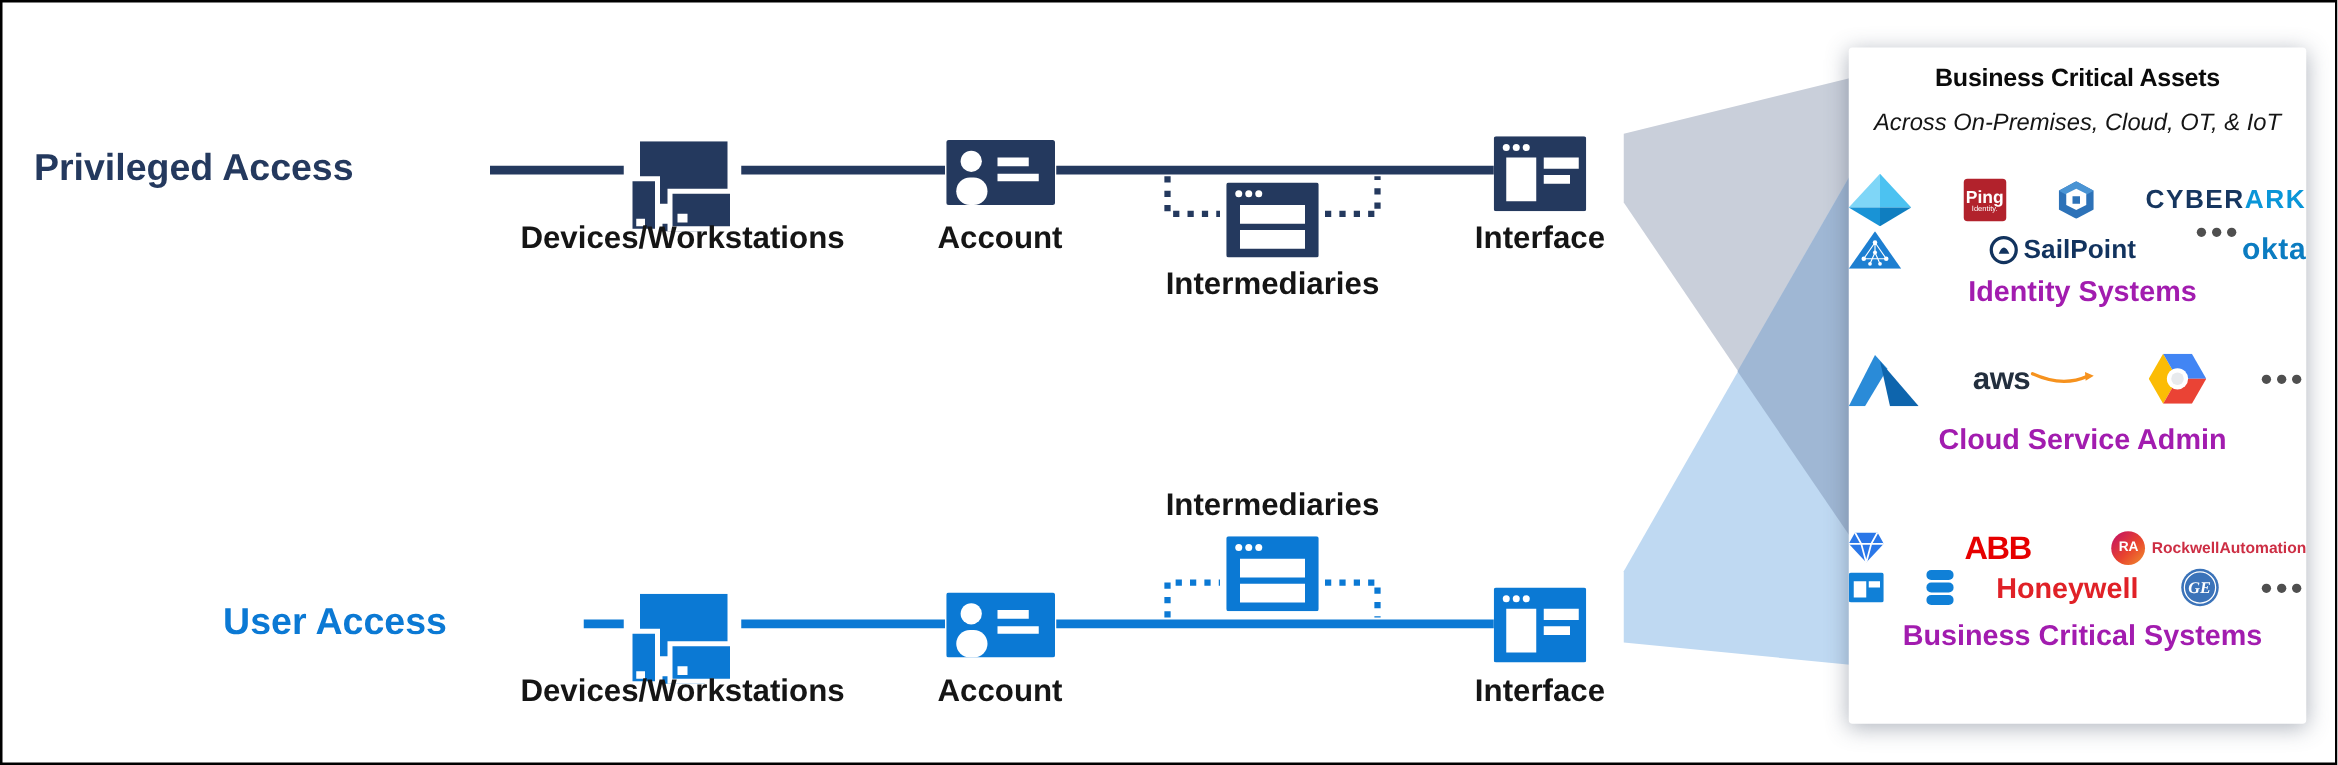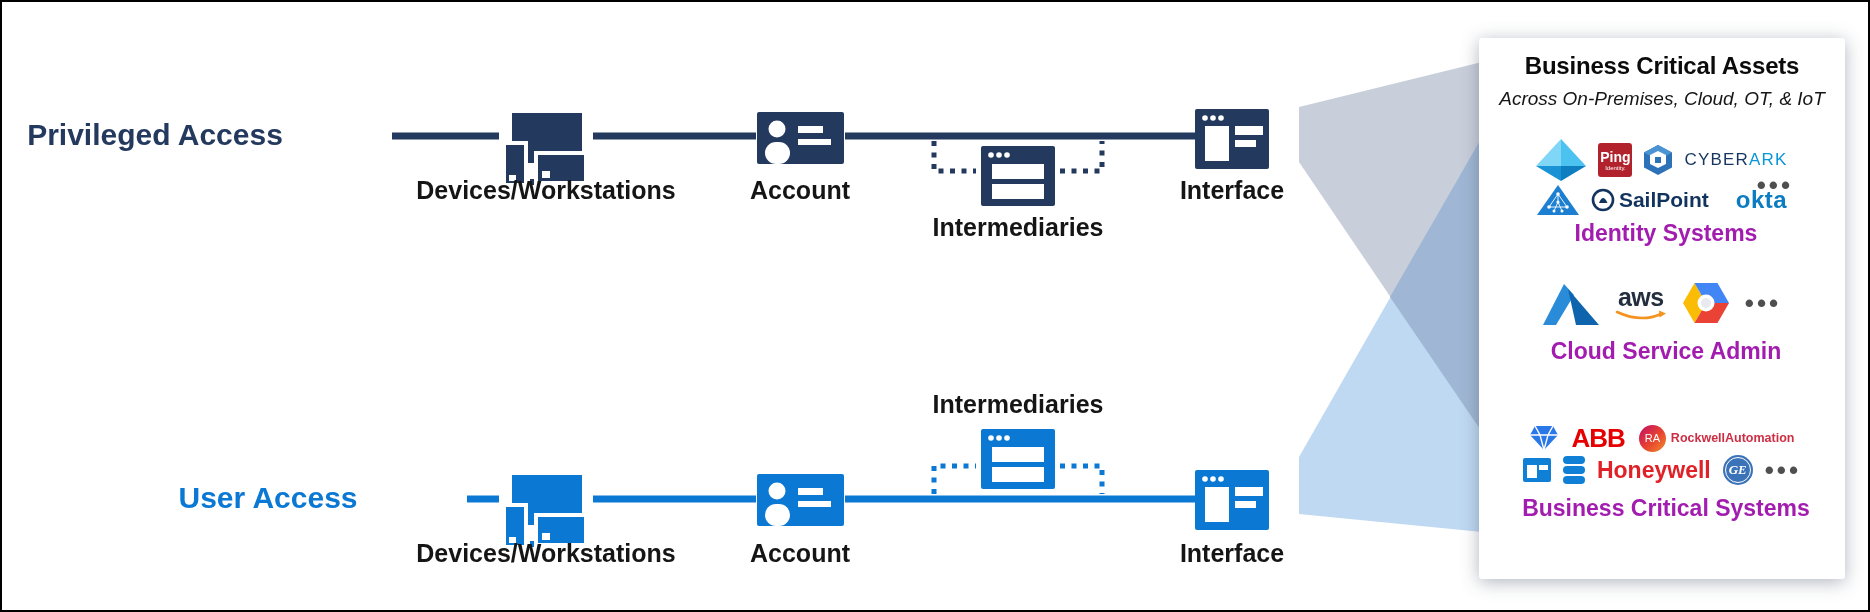--- a/index.html
+++ b/index.html
@@ -10,39 +10,39 @@
   .row-priv{color:var(--privileged);}
   .row-user{color:var(--user);}
   .row-title{position:absolute;font-weight:700;font-size:30px;text-align:center;white-space:nowrap;z-index:3;}
   .row-title.priv{color:var(--privileged);}
   .row-title.user{color:var(--user);}
   .node-label{position:absolute;font-size:25px;font-weight:600;color:#151515;text-align:center;white-space:nowrap;transform:translateX(-50%);z-index:3;}
   .icon{position:absolute;z-index:3;}
   
   .card{position:absolute;left:1477px;top:36px;width:366px;height:541px;background:#fff;border-radius:3px;
         box-shadow:0 3px 18px rgba(80,90,110,.45);z-index:2;}
-  .card-title{position:absolute;top:14px;left:0;width:100%;text-align:center;font-size:24px;font-weight:700;color:#0b0b0b;letter-spacing:-.2px;}
+  .card-title{position:absolute;top:14px;left:0;width:100%;text-align:center;font-size:20px;font-weight:700;color:#0b0b0b;letter-spacing:-.2px;}
   .card-sub{position:absolute;top:50px;left:0;width:100%;text-align:center;font-size:19px;font-style:italic;font-weight:400;color:#151515;}
-  .logo-row{position:absolute;left:0;width:100%;display:flex;justify-content:center;align-items:center;}
+  .logo-row{position:absolute;left:0;width:100%;display:flex;justify-content:space-between;align-items:center;}
   .caption{position:absolute;left:4px;width:100%;text-align:center;font-size:23px;font-weight:600;color:#a21caf;}
   .dots{font-size:26px;letter-spacing:3px;color:#4f4f4f;font-weight:700;line-height:1;}
   
   .ping-box{width:34px;height:34px;background:var(--ping-red);border-radius:3px;color:#fff;display:flex;flex-direction:column;align-items:center;justify-content:center;line-height:1;}
   .ping-main{font-size:14px;font-weight:700;}
   .ping-sub{font-size:6px;font-weight:400;margin-top:1px;}
-  .cyber-text{font-size:17px;font-weight:400;letter-spacing:1.2px;color:var(--cyberark-dark);}
+  .cyber-text{font-size:21px;font-weight:700;letter-spacing:1.2px;color:var(--cyberark-dark);}
   .ark-text{color:var(--cyberark-blue);}
   .sailpoint-text{font-size:21px;font-weight:700;color:var(--sailpoint);}
   .okta-text{font-size:24px;font-weight:800;color:var(--okta);letter-spacing:.5px;margin-left:15px;}
-  .aws-wrap{display:flex;flex-direction:column;align-items:center;line-height:1;}
+  .aws-wrap{display:flex;flex-direction:row;align-items:center;line-height:1;}
   .aws-text{font-size:25px;font-weight:700;color:#232f3e;letter-spacing:-.5px;}
   .abb-text{font-size:26px;font-weight:800;color:var(--abb-red);letter-spacing:-1px;}
   .rockwell{display:flex;align-items:center;gap:5px;}
   .ra-badge{width:27px;height:27px;border-radius:50%;background:linear-gradient(135deg,#c8175e 10%,#e8442e 55%,#f08f2e 100%);
-            color:#fff;font-size:11px;font-weight:400;display:flex;align-items:center;justify-content:center;}
+            color:#fff;font-size:11px;font-weight:700;display:flex;align-items:center;justify-content:center;}
   .rockwell-lines{display:flex;flex-direction:row;line-height:12px;}
   .rockwell-lines span{font-size:12.5px;font-weight:800;color:var(--rockwell-red);}
   .honeywell-text{font-size:23px;font-weight:800;color:var(--honeywell-red);}
   .ge-badge{position:relative;width:30px;height:30px;border-radius:50%;background:var(--ge-blue);display:flex;align-items:center;justify-content:center;}
   .ge-ring{position:absolute;inset:2px;border:1.2px solid #fff;border-radius:50%;}
   .ge-mono{color:#fff;font-size:13px;font-weight:700;font-style:italic;font-family:"Liberation Serif","DejaVu Serif",serif;}
 </style>
 </head>
 <body>
 

